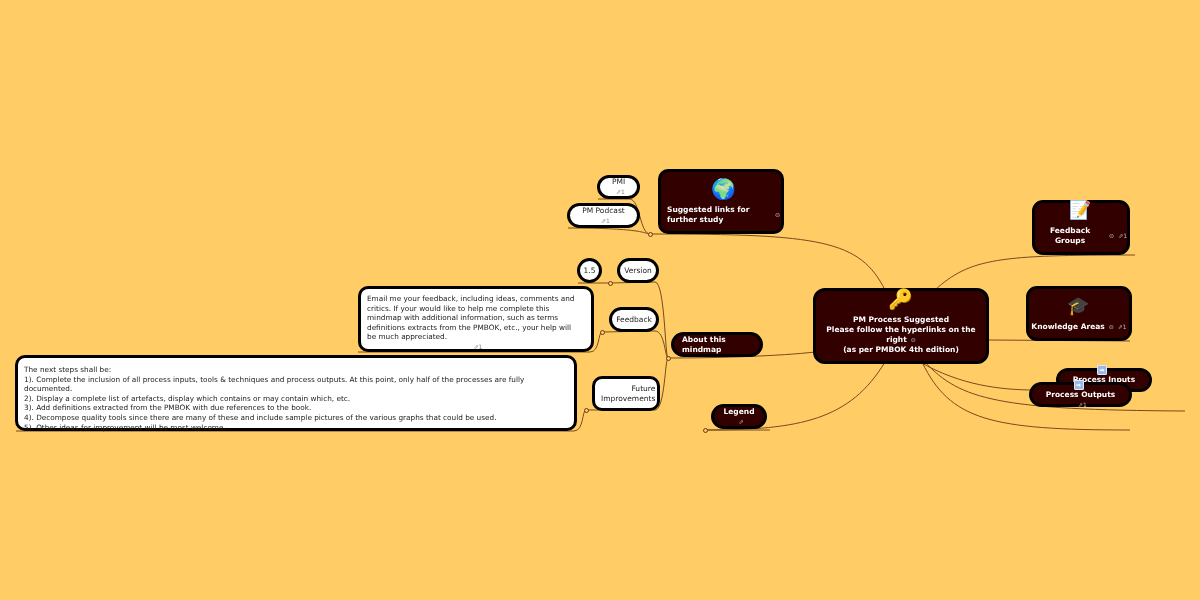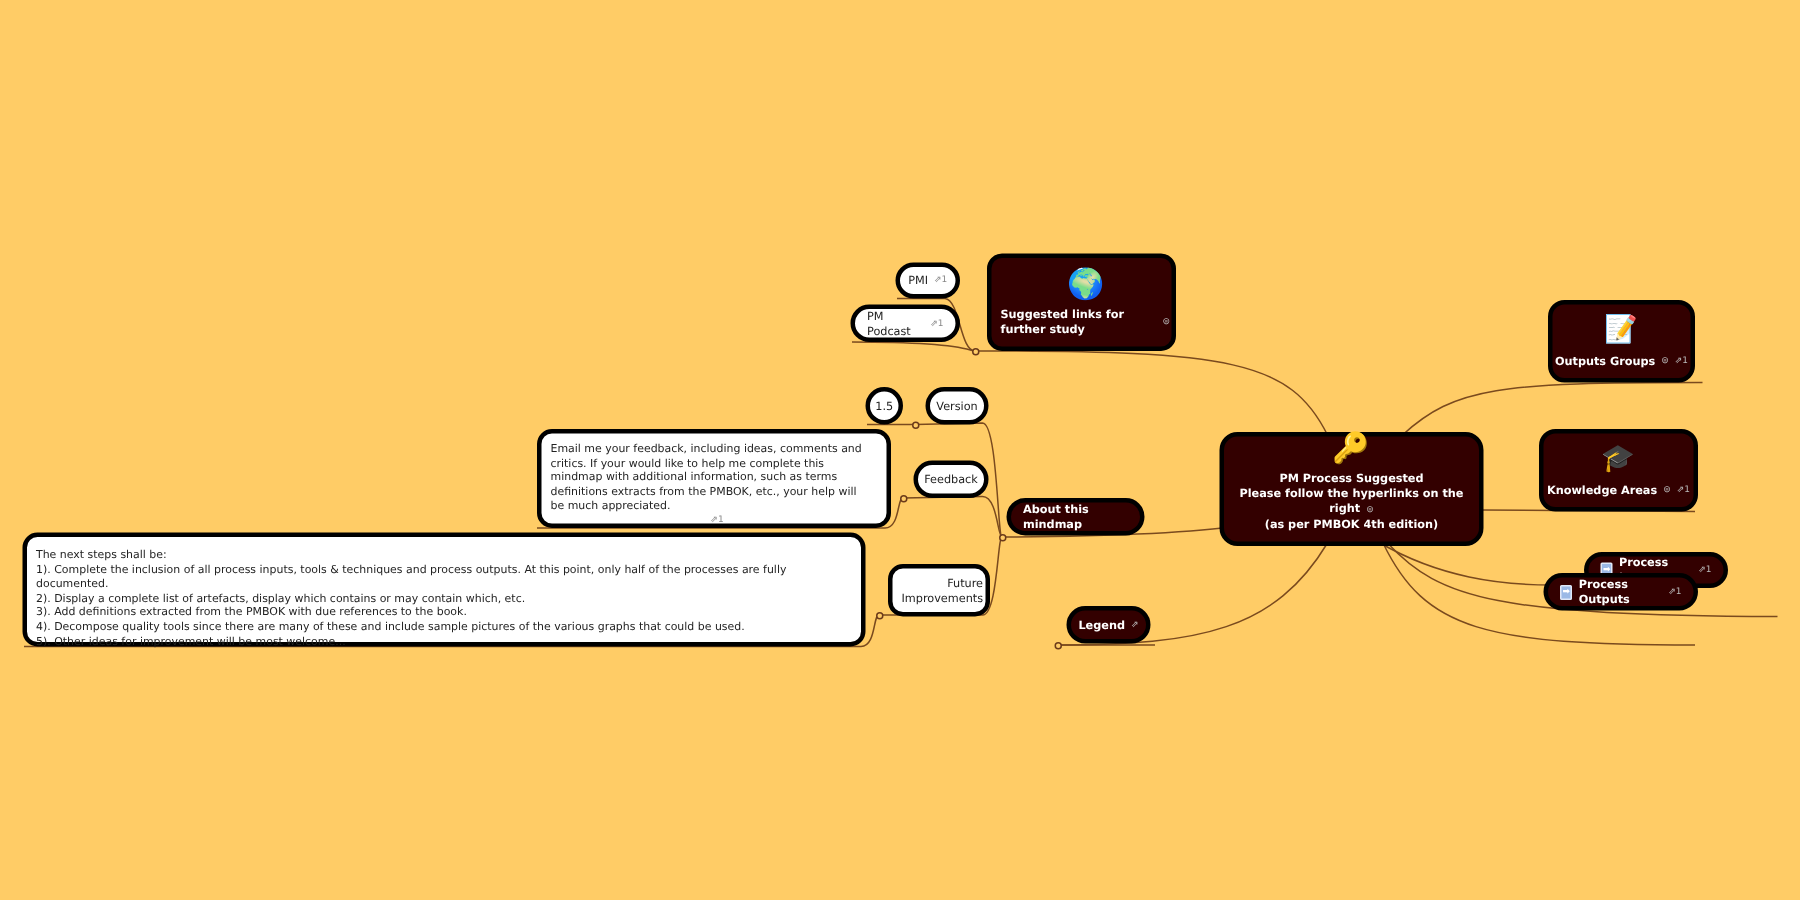--- a/index.html
+++ b/index.html
@@ -18,21 +18,21 @@
       display: flex; align-items: center;
     }
     .dark {
       background: #330000; color: #fff; font-weight: bold;
       border-radius: 10px;
     }
     .light {
       background: #fff; color: #222;
       border-radius: 12px;
     }
-    .pill { border-radius: 14px; padding: 0 8px; justify-content: center; }
+    .pill { border-radius: 14px; padding: 0 8px; justify-content: center; flex-direction: column; }
     .stack { flex-direction: column; justify-content: flex-end; padding-bottom: 6px; text-align: center; }
     .icon-big { font-size: 20px; line-height: 24px; margin-bottom: 4px; }
     .mini { font-size: 6px; color: #bbb; margin-left: 4px; font-weight: normal; }
     .light .mini { color: #888; }
     .note { align-items: flex-start; padding: 5px 6px; white-space: pre-line; font-size: 7.3px; line-height: 9.6px; }
     .arrow-ico {
       display: inline-block; width: 8px; height: 8px; background: #9bb9e6; border: 1px solid #dfe8f7;
       color: #fff; font-size: 6px; line-height: 8px; text-align: center; margin-right: 4px; border-radius: 1px;
     }
     .dot { position: absolute; width: 5px; height: 5px; border-radius: 50%; border: 1px solid #6b3a1a; background: #ffcc66; box-sizing: border-box; }
@@ -132,21 +132,21 @@
   </div>
 
   <div class="node dark pill" style="left:711px;top:404px;width:56px;height:25px;">
     <span>Legend</span>
     <span class="mini">⇗</span>
   </div>
 
   <div class="node dark stack" style="left:1032px;top:200px;width:98px;height:55px;border-radius:11px;">
     <div class="icon-big" style="font-size:18px;">📝</div>
     <div style="display:flex;align-items:center;">
-      <span>Outputs Groups</span>
+      <span>Feedback Groups</span>
       <span class="mini">⊜</span>
       <span class="mini">⇗1</span>
     </div>
   </div>
 
   <div class="node dark stack" style="left:1026px;top:286px;width:106px;height:55px;border-radius:11px;">
     <div class="icon-big" style="font-size:18px;">🎓</div>
     <div style="display:flex;align-items:center;">
       <span>Knowledge Areas</span>
       <span class="mini">⊜</span>

